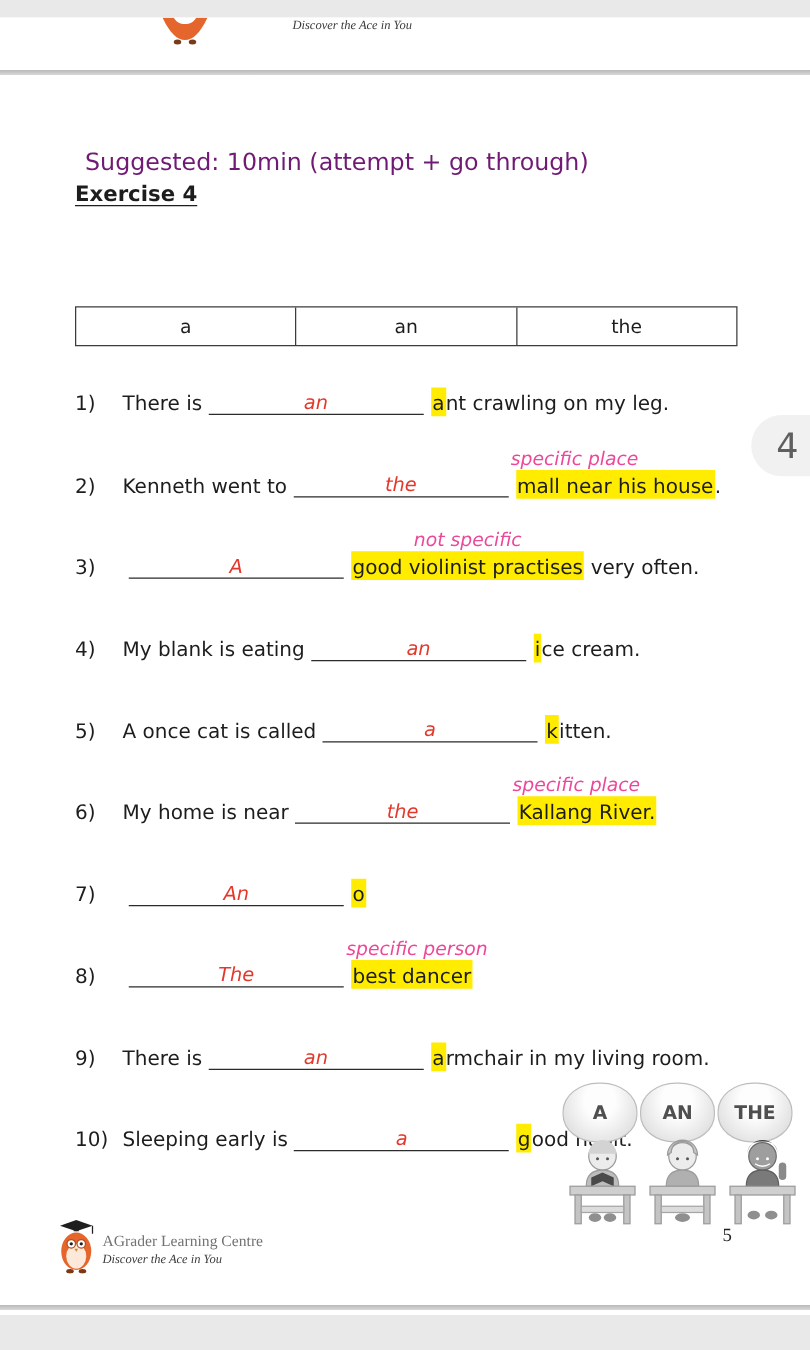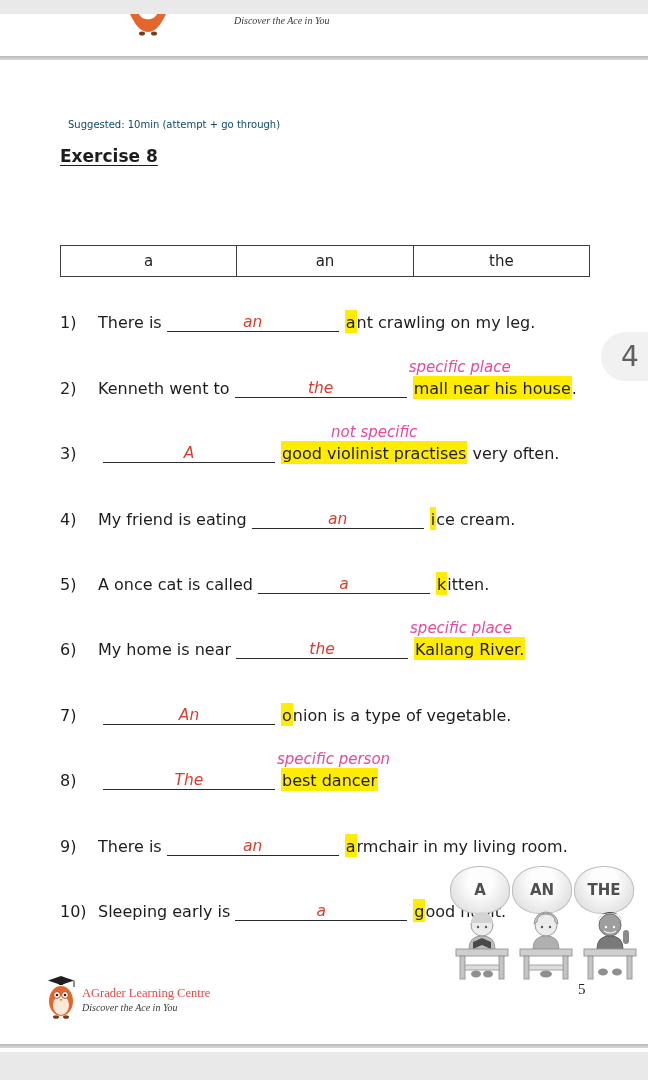--- a/index.html
+++ b/index.html
@@ -18,21 +18,21 @@
     background:linear-gradient(#b9b9b9,#d8d8d8); }
   .divider-top { top:42px; }
   .divider-bottom { top:1030px; }
 
   
   .page-pill { position:absolute; left:601px; top:318px; width:64px; height:49px;
     background:#f1f1f1; border-radius:25px 0 0 25px; display:flex; align-items:center;
     justify-content:flex-start; padding-left:20px; color:#5f5f5f; font-size:28px; }
 
   
-  .suggested { position:absolute; left:68px; top:105px; color:#0c4a6e; font-size:10px; }
+  .suggested { position:absolute; left:68px; top:105px; color:#701a75; font-size:19px; }
   .ex-title { position:absolute; left:60px; top:132px; font-size:17px; font-weight:bold;
     text-decoration:underline; text-underline-offset:3px; }
   .instructions { position:absolute; left:60px; top:161px; width:540px; font-size:16.5px;
     font-weight:bold; line-height:31px; }
 
   .word-box { position:absolute; left:60px; top:231px; width:530px; height:32px;
     display:flex; border:1px solid #3c3c3c; background:#fff; }
   .word-cell { flex:1; display:flex; align-items:center; justify-content:center;
     font-size:15px; border-right:1px solid #3c3c3c; }
   .word-cell:last-child { border-right:none; }
@@ -57,21 +57,21 @@
   .bubbles { display:flex; gap:2px; }
   .bubble { width:60px; height:48px; background:radial-gradient(ellipse at 50% 30%, #fdfdfd 30%, #d5d5d5 100%);
     border:1.5px solid #bdbdbd; border-radius:48% 48% 46% 46%;
     display:flex; align-items:center; justify-content:center;
     font-weight:bold; font-size:15px; color:#4f4f4f; }
   .kids { margin-top:-6px; }
 
   
   .footer-logo { position:absolute; left:46px; top:961px; }
   .footer-brand { position:absolute; left:82px; top:972px; font-family:"Liberation Serif", serif;
-    font-size:12.5px; color:#ef4444; }
+    font-size:12.5px; color:#737373; }
   .footer-tagline { position:absolute; left:82px; top:988px; font-family:"Liberation Serif", serif;
     font-style:italic; font-size:10px; color:#3a3a3a; }
   .footer-page { position:absolute; left:578px; top:967px; font-family:"Liberation Serif", serif;
     font-size:15px; color:#222; }
   .next-strip { position:absolute; top:1034px; left:0; width:100%; height:46px; background:#fff; }
 </style>
 </head>
 <body>
 
 <div class="screen">
@@ -80,21 +80,21 @@
     <svg class="prev-logo" width="40" height="22" viewBox="0 0 40 22">
       <path d="M2,0 C8,13 14,18 20,18 C26,18 32,13 38,0 L29,0 C26,7 14,7 11,0 Z" fill="#e4662c"></path>
       <ellipse cx="14" cy="19.5" rx="3" ry="2" fill="#7a3a1a"></ellipse>
       <ellipse cx="26" cy="19.5" rx="3" ry="2" fill="#7a3a1a"></ellipse>
     </svg>
     <span class="prev-tagline">Discover the Ace in You</span>
   </div>
   <div class="page-divider divider-top"></div>
 
   <div class="suggested">Suggested: 10min (attempt + go through)</div>
-  <div class="ex-title">Exercise 8</div>
+  <div class="ex-title">Exercise 4</div>
 
   <div class="word-box">
     <div class="word-cell">a</div>
     <div class="word-cell">an</div>
     <div class="word-cell">the</div>
   </div>
 
   <div class="questions">
     <div class="q">
       <span class="qnum">1)</span>
@@ -112,21 +112,21 @@
     </div>
     <div class="q">
       <span class="qnum">3)</span>
         <span class="qpre"></span>
         <span class="blank"><i class="ans">A</i></span>
         <span class="hlwrap"><i class="note">not specific</i><mark class="hl">good violinist practises</mark></span>
         <span class="qpost"> very often.</span>
     </div>
     <div class="q">
       <span class="qnum">4)</span>
-        <span class="qpre">My friend is eating</span>
+        <span class="qpre">My blank is eating</span>
         <span class="blank"><i class="ans">an</i></span>
         <span class="hlwrap"><i class="note"></i><mark class="hl">i</mark></span>
         <span class="qpost">ce cream.</span>
     </div>
     <div class="q">
       <span class="qnum">5)</span>
         <span class="qpre">A once cat is called</span>
         <span class="blank"><i class="ans">a</i></span>
         <span class="hlwrap"><i class="note"></i><mark class="hl">k</mark></span>
         <span class="qpost">itten.</span>
@@ -136,21 +136,20 @@
         <span class="qpre">My home is near</span>
         <span class="blank"><i class="ans">the</i></span>
         <span class="hlwrap"><i class="note">specific place</i><mark class="hl">Kallang River.</mark></span>
         <span class="qpost"></span>
     </div>
     <div class="q">
       <span class="qnum">7)</span>
         <span class="qpre"></span>
         <span class="blank"><i class="ans">An</i></span>
         <span class="hlwrap"><i class="note"></i><mark class="hl">o</mark></span>
-        <span class="qpost">nion is a type of vegetable.</span>
     </div>
     <div class="q">
       <span class="qnum">8)</span>
         <span class="qpre"></span>
         <span class="blank"><i class="ans">The</i></span>
         <span class="hlwrap"><i class="note">specific person</i><mark class="hl">best dancer</mark></span>
     </div>
     <div class="q">
       <span class="qnum">9)</span>
         <span class="qpre">There is</span>

